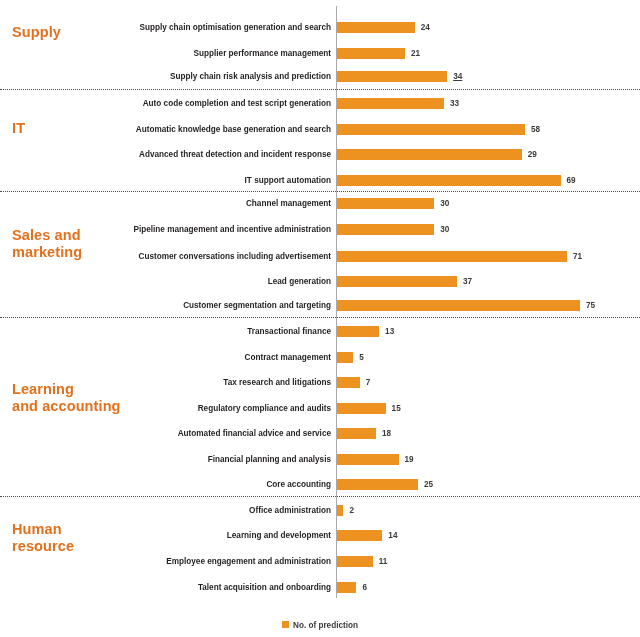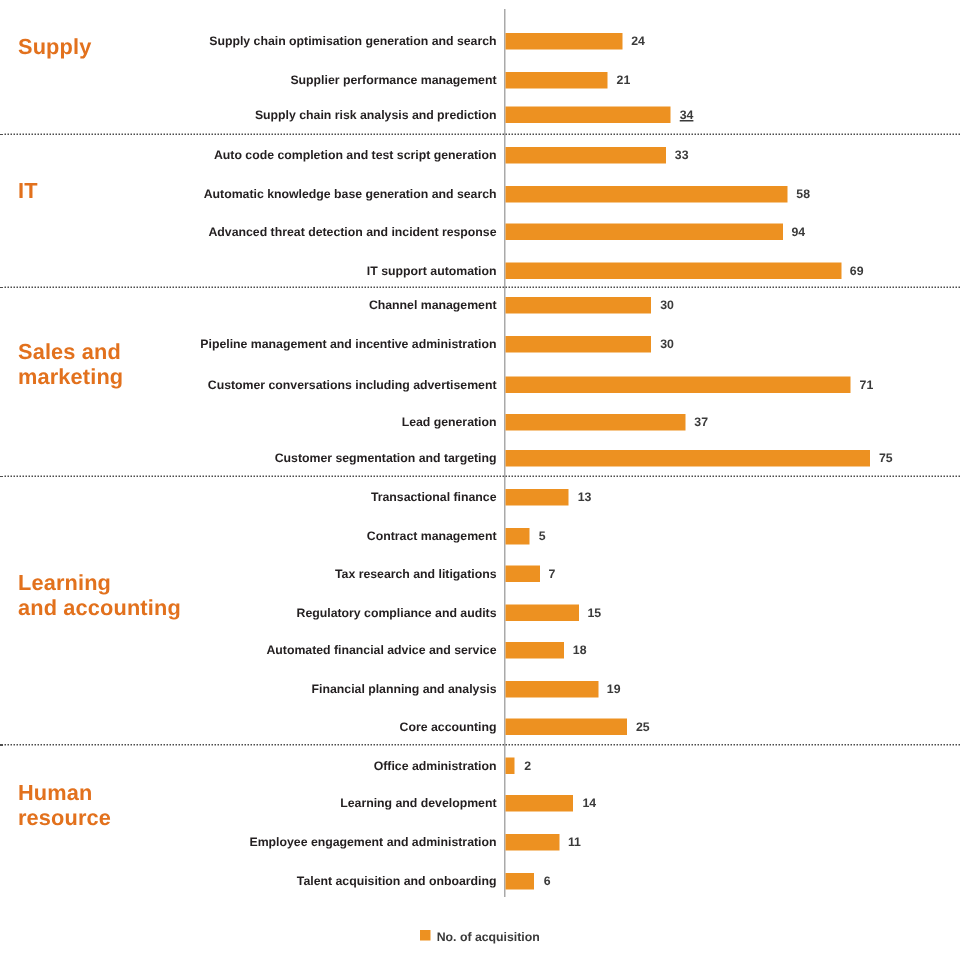--- a/index.html
+++ b/index.html
@@ -154,21 +154,21 @@
         <div class="bar-value" style="left: 449.92px;">33</div>
       </div>
       <div class="bar-row" style="top: 124px;">
         <div class="bar-label">Automatic knowledge base generation and search</div>
         <div class="bar-fill" style="width: 187.92px;"></div>
         <div class="bar-value" style="left: 530.92px;">58</div>
       </div>
       <div class="bar-row" style="top: 149px;">
         <div class="bar-label">Advanced threat detection and incident response</div>
         <div class="bar-fill" style="width: 184.68px;"></div>
-        <div class="bar-value" style="left: 527.68px;">94</div>
+        <div class="bar-value" style="left: 527.68px;">29</div>
       </div>
       <div class="bar-row" style="top: 175px;">
         <div class="bar-label">IT support automation</div>
         <div class="bar-fill" style="width: 223.56px;"></div>
         <div class="bar-value" style="left: 566.56px;">69</div>
       </div>
       <div class="separator" style="top: 191px;"></div>
       <div class="group-label" style="top: 227px;">
         <div>Sales and</div>
         <div>marketing</div>
@@ -260,17 +260,17 @@
       </div>
       <div class="bar-row" style="top: 582px;">
         <div class="bar-label">Talent acquisition and onboarding</div>
         <div class="bar-fill" style="width: 19.44px;"></div>
         <div class="bar-value" style="left: 362.44px;">6</div>
       </div>
     </div>
 
   <div class="legend">
     <span class="legend-inner">
-      <span class="legend-swatch"></span><span class="legend-text">No. of acquisition</span>
+      <span class="legend-swatch"></span><span class="legend-text">No. of prediction</span>
     </span>
   </div>
 
 </div>
 
 </body></html>

